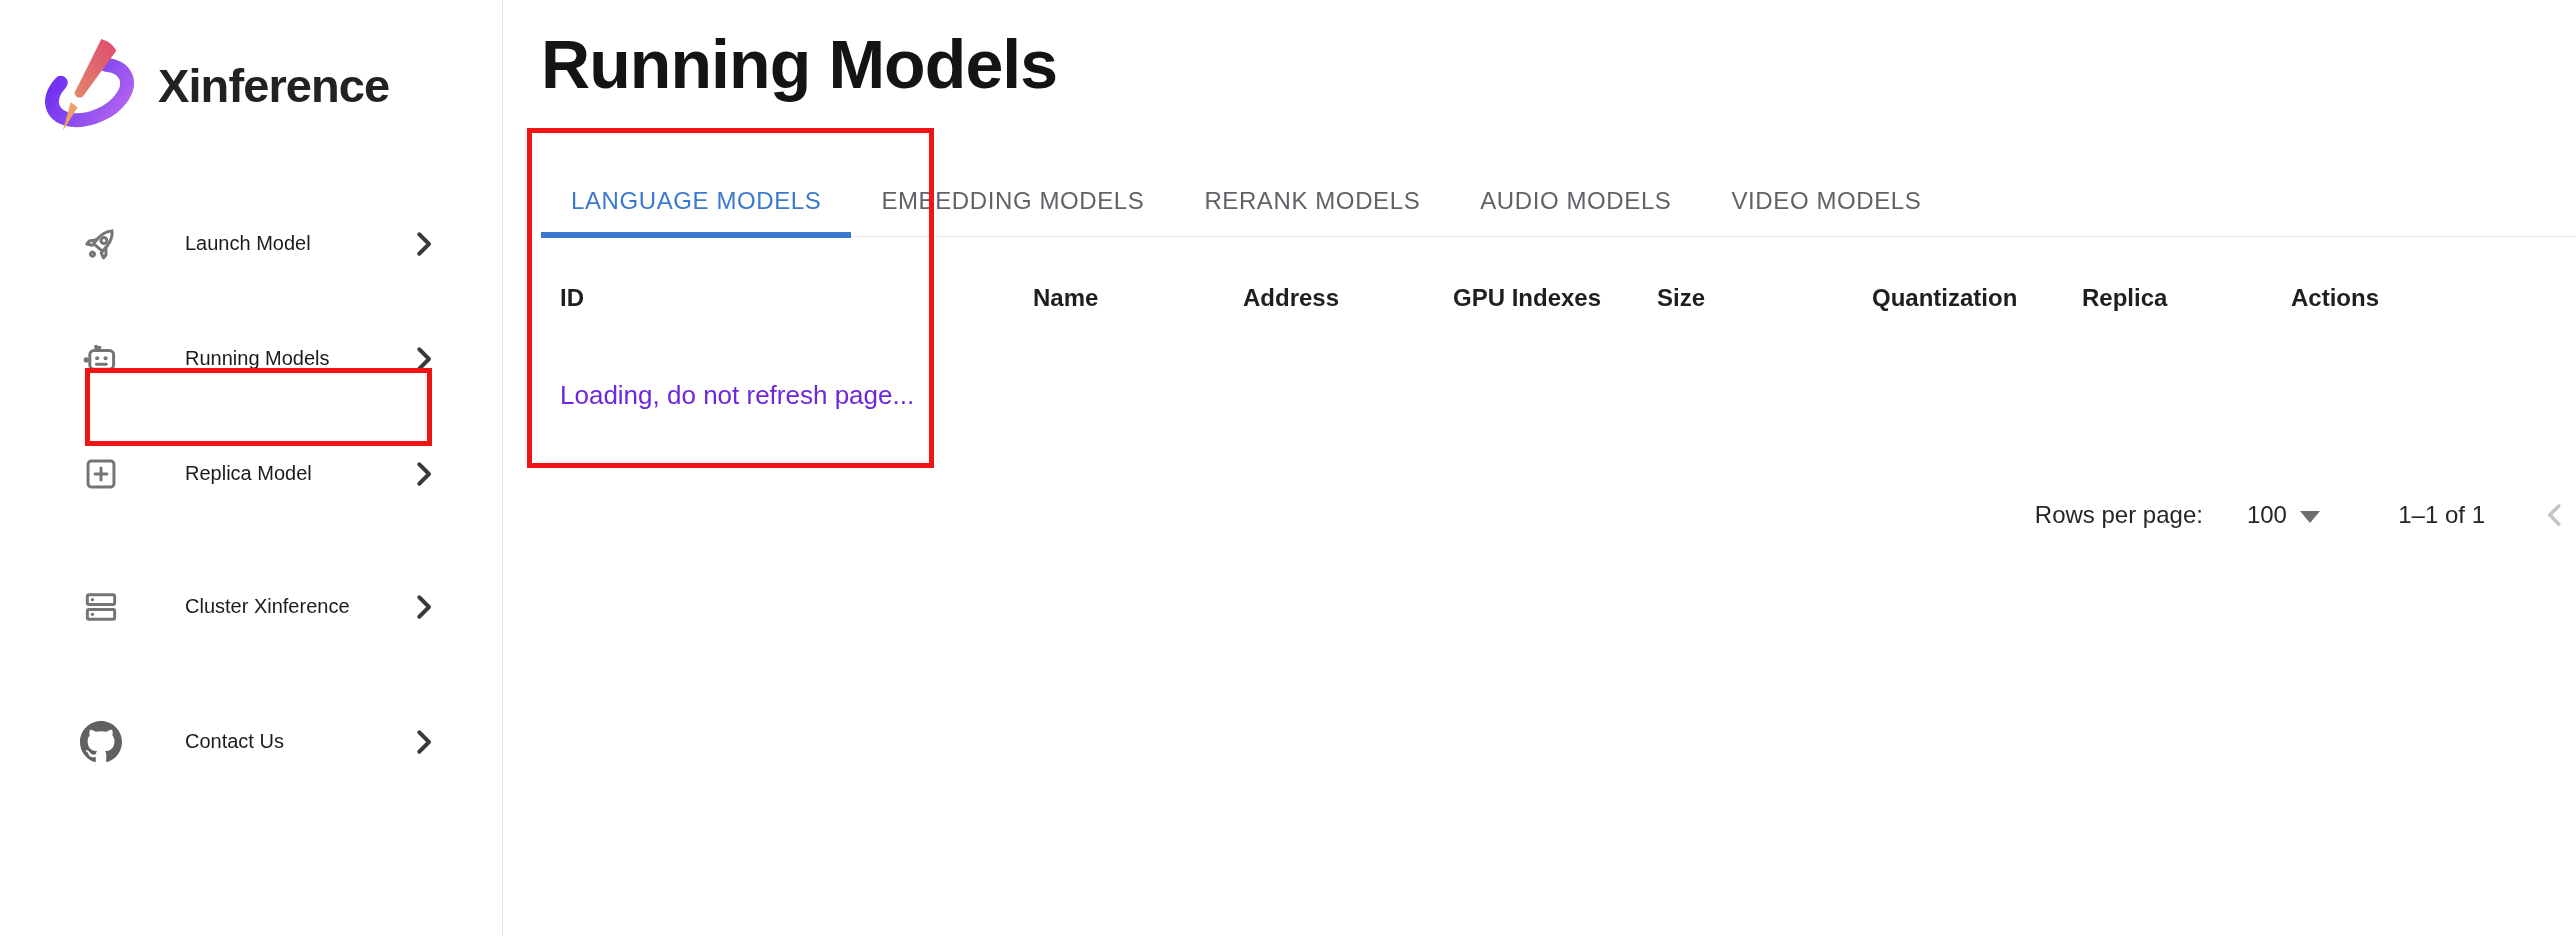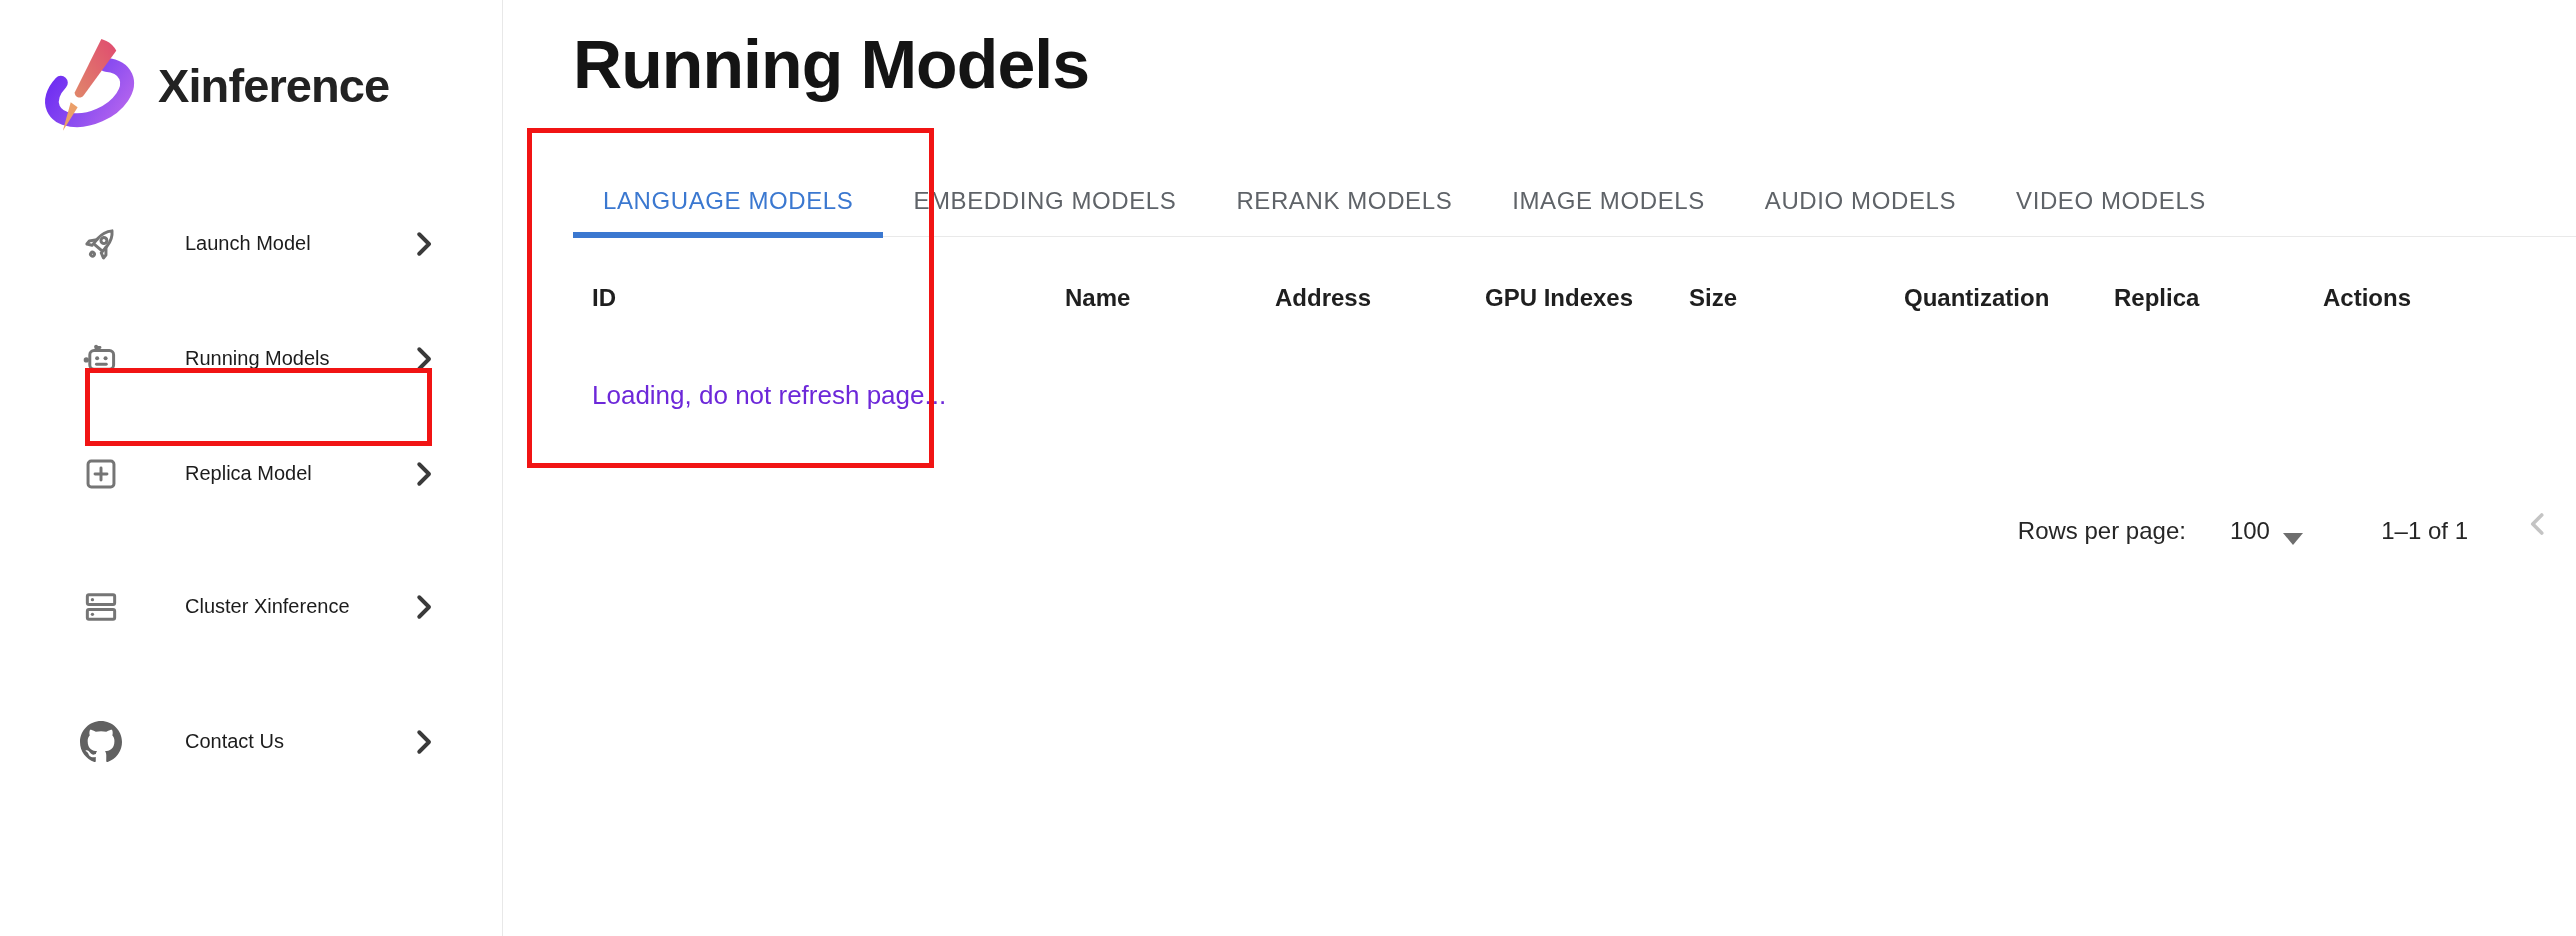--- a/index.html
+++ b/index.html
@@ -1,18 +1,18 @@
 <!DOCTYPE html>
 <html style="font-size:15px"><head>
 <meta charset="utf-8">
 <style>
   * { margin:0; padding:0; box-sizing:border-box; }
   html,body { background:#fff; }
   body { font-family:"Liberation Sans","DejaVu Sans",sans-serif; color:#1f1f1f; }
-  .app { position:relative; width:2576px; height:936px; background:#fff; overflow:hidden; display:flex;gap:32px; }
+  .app { position:relative; width:2576px; height:936px; background:#fff; overflow:hidden; display:flex; }
 
   
   .sidebar { width:503px; min-width:503px; height:100%; border-right:1.9px solid #e8e8e8; background:#fff; }
   .logo { display:flex; align-items:center; gap:17px; padding:36px 0 0 42px; }
   .logo svg { width:99px; height:99px; display:block; }
   .brand-text { font-size:47px; font-weight:700; color:#222; letter-spacing:-0.9px; }
 
   .nav { display:flex; flex-direction:column; padding-top:68px; }
   .nav-item { display:flex; align-items:center; height:82px; padding:0 61px 0 80px; cursor:pointer; }
   .nav-item + .nav-item { margin-top:33px; }
@@ -35,21 +35,21 @@
   .tab.active::after { content:""; position:absolute; left:0; right:0; bottom:-1.9px; height:5.7px; background:#3b78d0; }
 
   .table-header { display:flex; align-items:center; margin-top:47px; padding-left:19px; }
   .col { font-size:24px; font-weight:700; color:#1f1f1f; white-space:nowrap; }
   .col-id{width:473px;} .col-name{width:210px;} .col-address{width:210px;} .col-gpu{width:204px;}
   .col-size{width:215px;} .col-quant{width:210px;} .col-replica{width:209px;} .col-actions{flex:1;}
 
   .loading-row { margin-top:68px; padding-left:19px; font-size:26px; color:#6d28d9; }
 
   .pagination { position:absolute; left:38px; right:0; top:484px; height:61px;
-                display:flex; align-items:flex-end; justify-content:flex-end; padding-right:17px;
+                display:flex; align-items:center; justify-content:flex-end; 
                 font-size:24px; color:#262626; }
   .rpp-label { color:#262626; }
   .rpp-value { margin-left:44px; }
   .rpp-caret { margin-left:13.3px; width:0; height:0; border-left:10.4px solid transparent;
                border-right:10.4px solid transparent; border-top:12.3px solid #6e6e6e; margin-top:5.7px; cursor:pointer; }
   .range { margin-left:78px; }
   .prev-btn { margin-left:49px; width:42px; height:42px; display:flex; align-items:center; justify-content:center; }
   .prev-btn svg { width:36px; height:36px; color:#c4c4c4; }
 
   
@@ -174,21 +174,20 @@
     </nav>
   </aside>
 
   <main class="main">
     <h1 class="page-title">Running Models</h1>
 
     <div class="tabs">
       <div class="tab active">LANGUAGE MODELS</div>
       <div class="tab">EMBEDDING MODELS</div>
       <div class="tab">RERANK MODELS</div>
-      <div class="tab">IMAGE MODELS</div>
       <div class="tab">AUDIO MODELS</div>
       <div class="tab">VIDEO MODELS</div>
     </div>
 
     <div class="table-header">
       <span class="col col-id">ID</span>
       <span class="col col-name">Name</span>
       <span class="col col-address">Address</span>
       <span class="col col-gpu">GPU Indexes</span>
       <span class="col col-size">Size</span>

